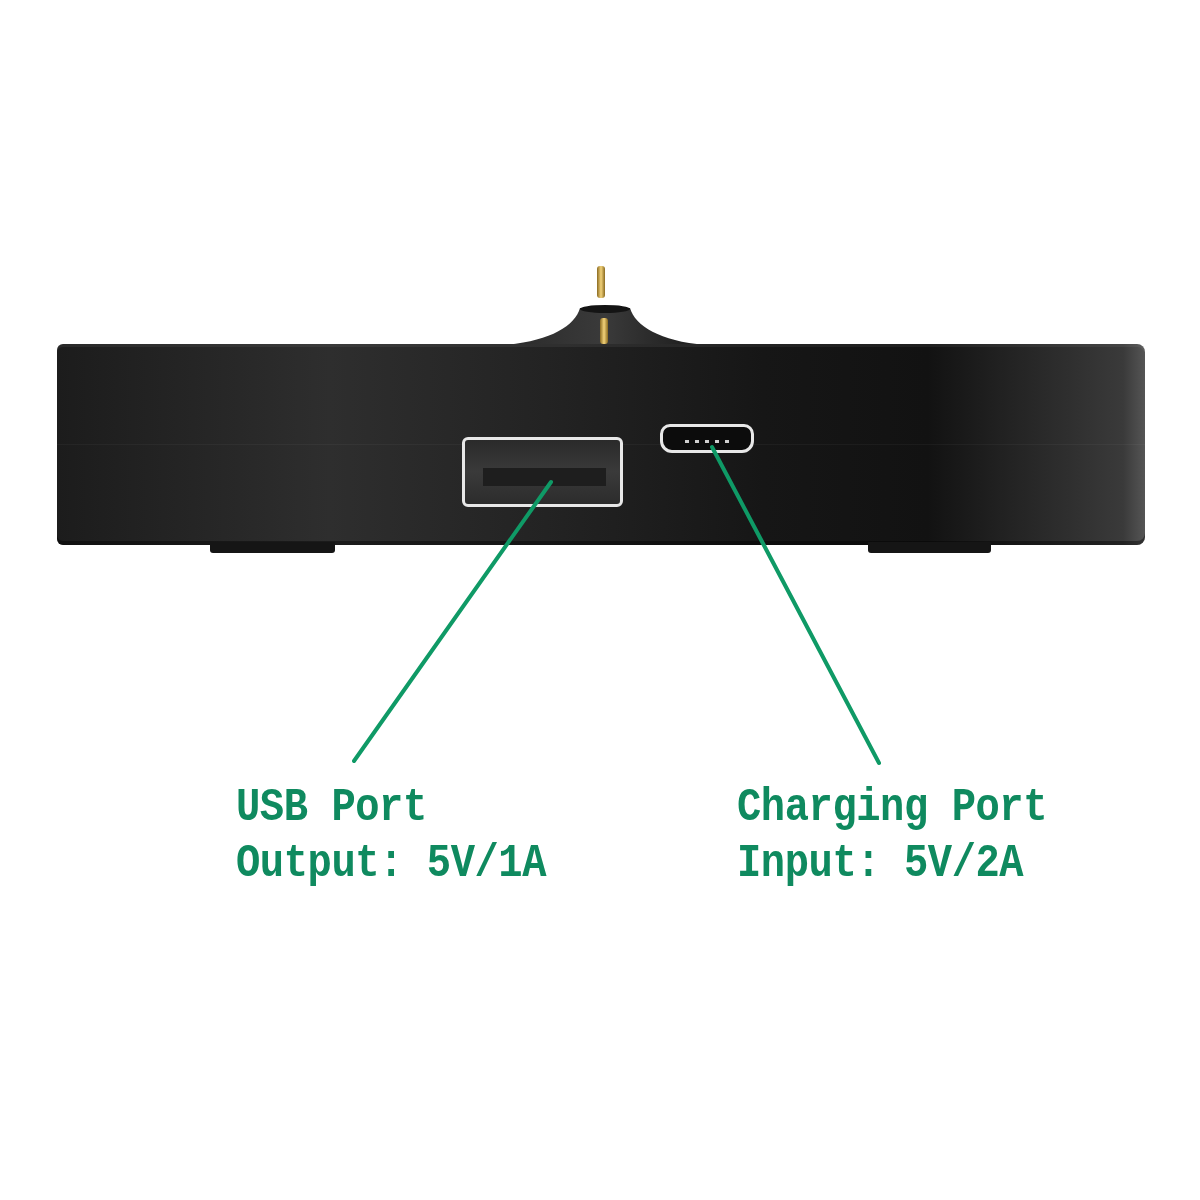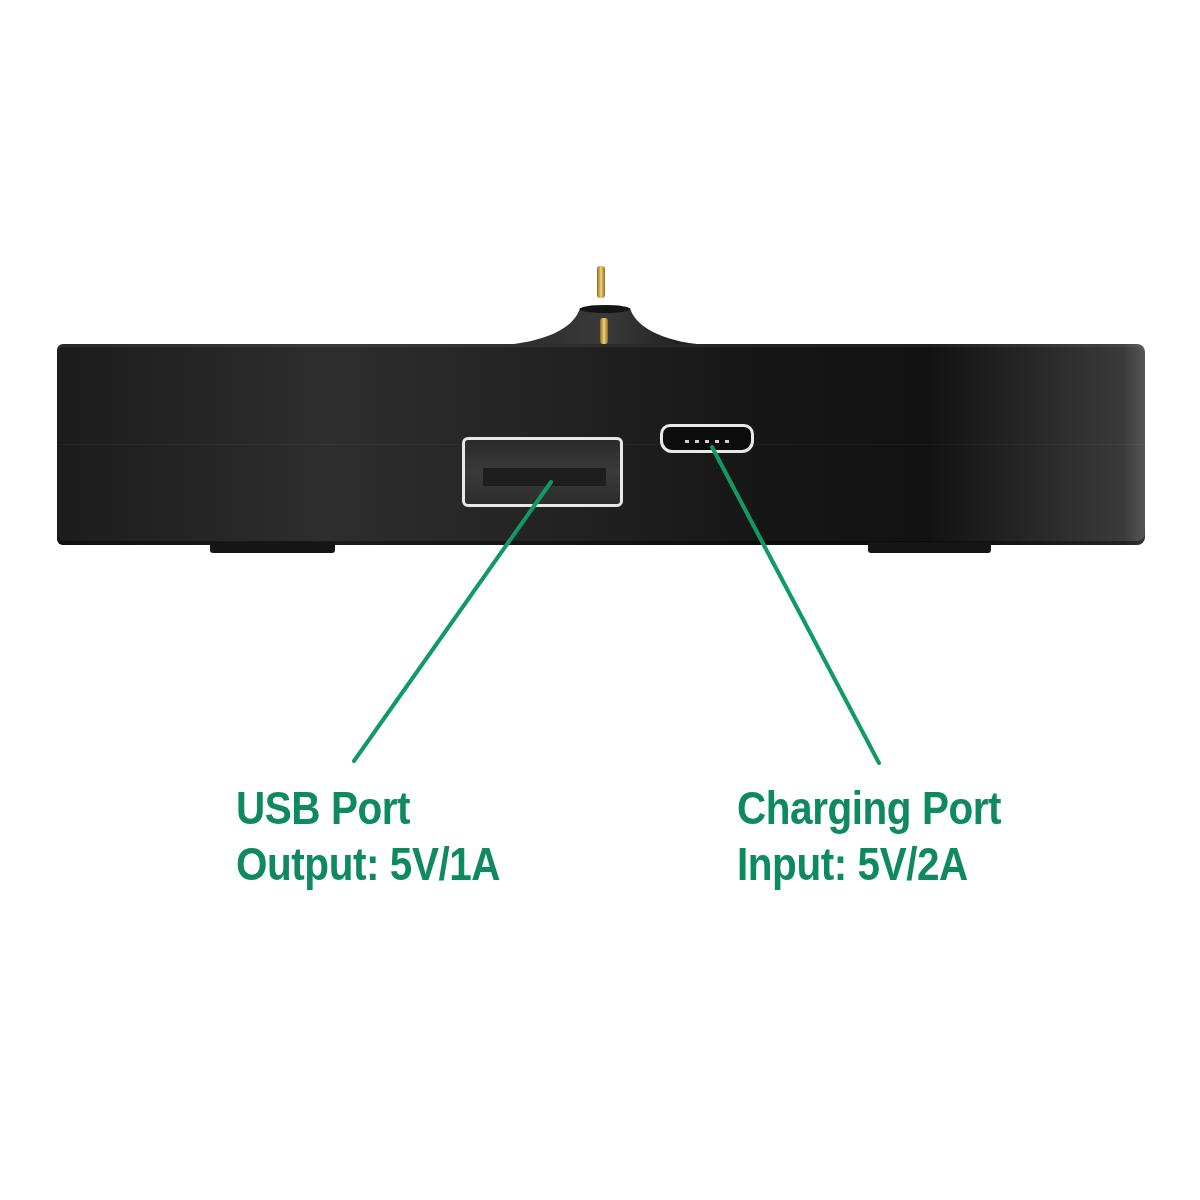--- a/index.html
+++ b/index.html
@@ -1,17 +1,17 @@
 <!DOCTYPE html>
 <html><head>
 <meta charset="utf-8">
 <style>
   html, body { margin:0; padding:0; background:#ffffff; }
   body { width:1200px; height:1200px; position:relative; overflow:hidden; font-family:"Liberation Sans", sans-serif; }
-  .scene { position:absolute; left:0; top:0; width:1200px; height:1200px; }
+  .scene { position:absolute; left:0; top:0; width:1200px; height:1200px;font-family:Liberation Mono, monospace; }
   .body-box {
     position:absolute; left:57px; top:344px; width:1088px; height:201px;
     border-radius:6px 8px 8px 6px;
     background: linear-gradient(90deg, #1c1c1c 0%, #2e2e2e 25%, #232323 45%, #161616 65%, #121212 80%, #3a3a3a 98%, #555 100%);
     box-shadow: inset 0 3px 0 rgba(255,255,255,0.06), inset 0 -4px 0 rgba(0,0,0,0.4);
   }
   .body-box::after {
     content:""; position:absolute; left:0; right:0; top:100px; height:1px; background:rgba(255,255,255,0.04);
   }
   .foot { position:absolute; top:542px; height:11px; background:#151515; border-radius:0 0 3px 3px; }

